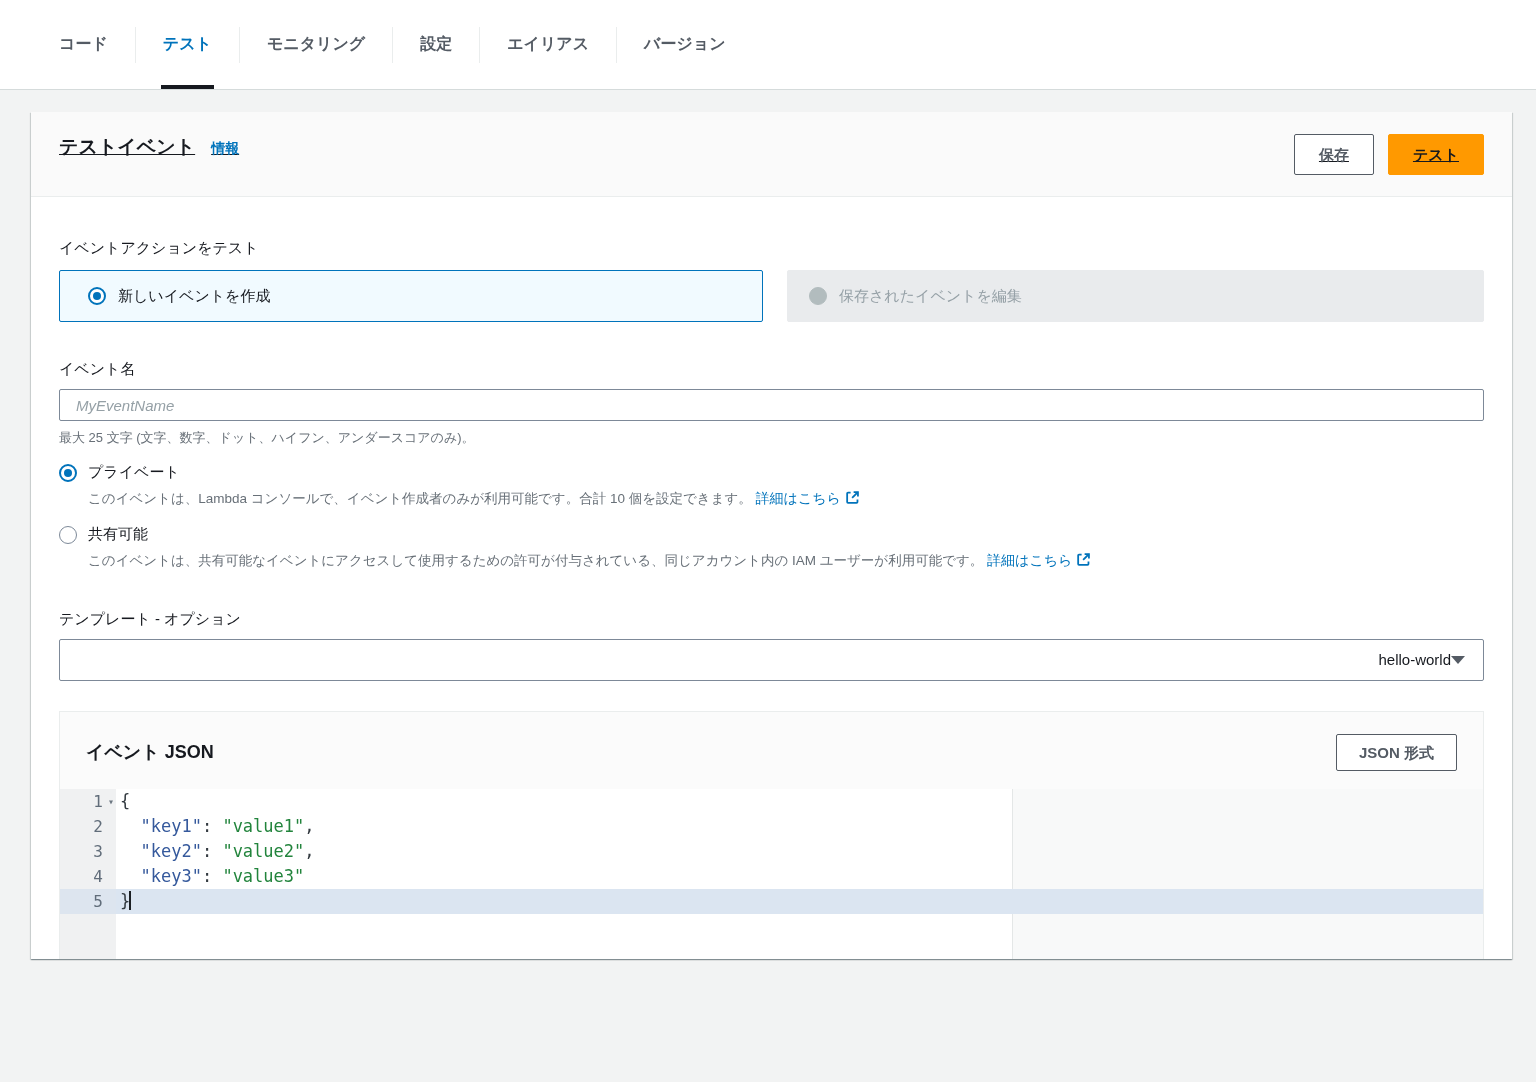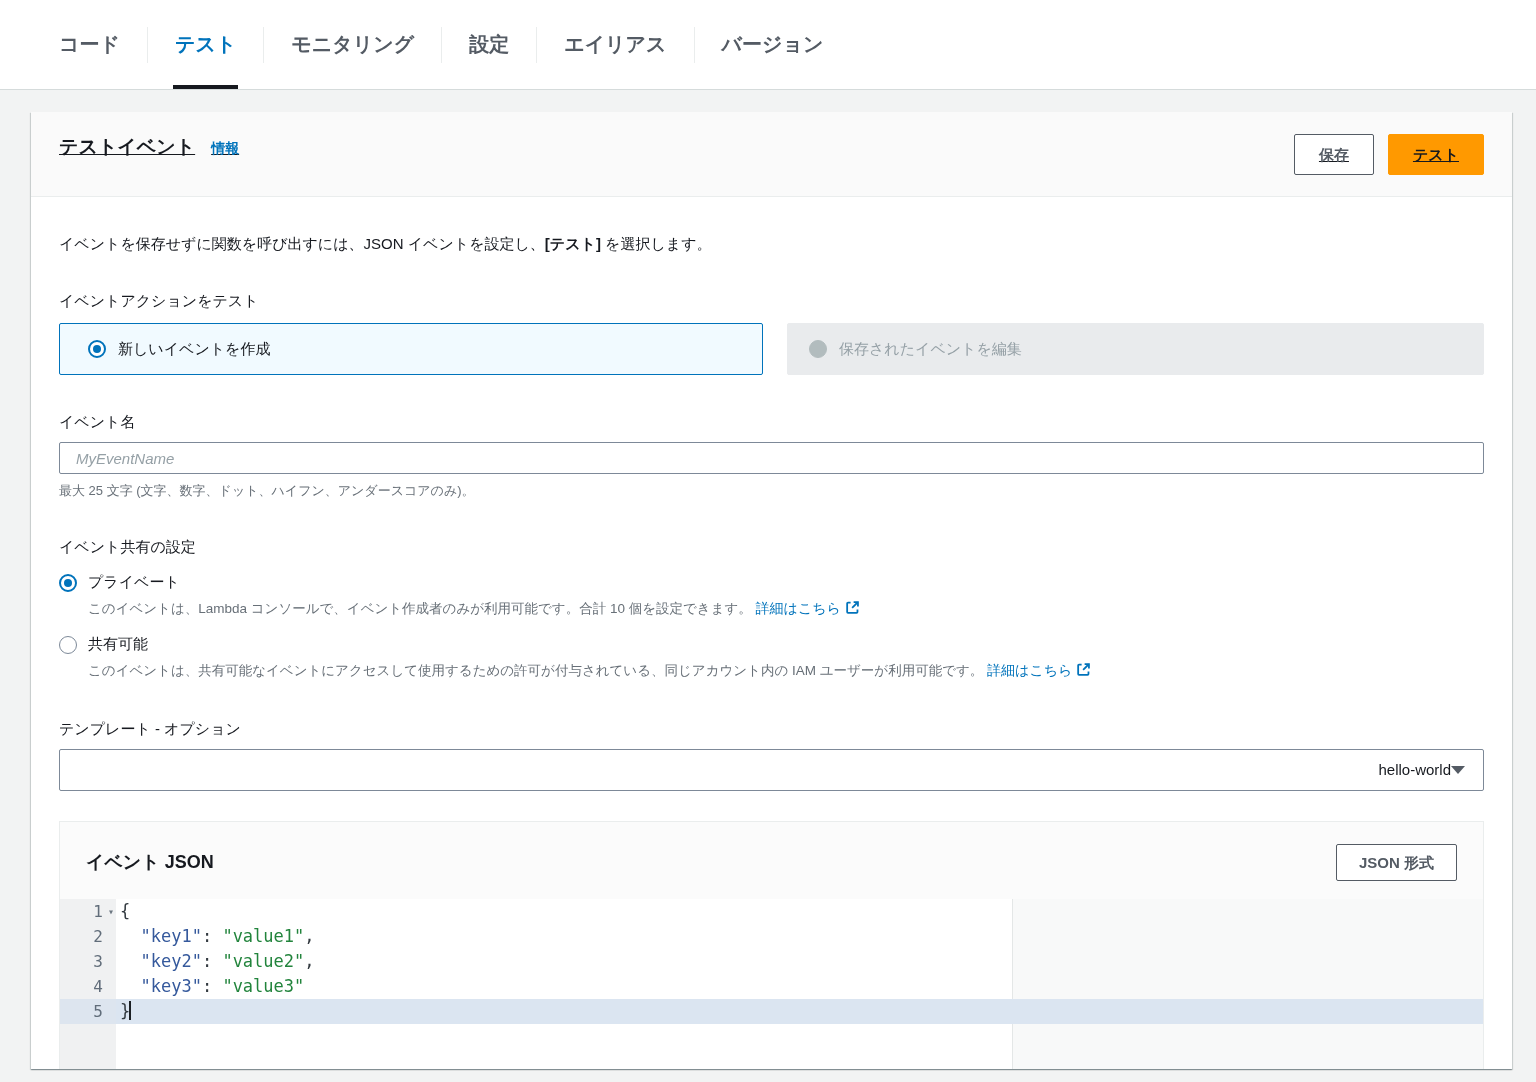--- a/index.html
+++ b/index.html
@@ -10,21 +10,21 @@
   }
 
   
   .tabbar {
     height:90px; background:#ffffff; border-bottom:1px solid #d5dbdb;
     display:flex; align-items:stretch; padding-left:32px;
   }
   .tabs { display:flex; align-items:stretch; }
   .tab {
     display:flex; align-items:center; padding:16px 27px; cursor:pointer;
-    font-size:20px; font-weight:700; color:#545b64; position:relative;
+    font-size:16px; font-weight:700; color:#545b64; position:relative;
     white-space:nowrap;
   }
   .tab.selected { color:#0073bb; }
   .tab.selected::after {
     content:""; position:absolute; left:25px; right:25px; bottom:0;
     height:4px; background:#16191f;
   }
   .tab-divider { width:1px; background:#eaeded; align-self:center; height:36px; }
 
   
@@ -164,39 +164,37 @@
       <a class="info-link">情報</a>
     </div>
     <div class="header-buttons">
       <button class="btn btn-secondary">保存</button>
       <button class="btn btn-primary">テスト</button>
     </div>
   </div>
 
   <div class="panel-body">
 
-    <p class="intro"><span>イベントを保存せずに関数を呼び出すには、JSON イベントを設定し、</span><b>[テスト]</b><span> を選択します。</span></p>
 
     <div class="field-label">イベントアクションをテスト</div>
     <div class="segments">
       <div class="segment on">
         <span class="radio checked"></span>
         <span>新しいイベントを作成</span>
       </div>
       <div class="segment disabled">
         <span class="radio off-disabled"></span>
         <span>保存されたイベントを編集</span>
       </div>
     </div>
 
     <div class="field-label">イベント名</div>
     <input class="text-input" type="text" placeholder="MyEventName" style="">
     <div class="help-text">最大 25 文字 (文字、数字、ドット、ハイフン、アンダースコアのみ)。</div>
 
-    <div class="field-label">イベント共有の設定</div>
 
     <div class="radio-row">
       <span class="radio checked"></span>
       <span class="radio-row-label">プライベート</span>
     </div>
     <div class="radio-desc">
       <span>このイベントは、Lambda コンソールで、イベント作成者のみが利用可能です。合計 10 個を設定できます。</span>
       <a class="learn-link"><span>詳細はこちら</span><svg class="ext-icon" width="15" height="15" viewBox="0 0 16 16" fill="none" stroke="#0073bb" stroke-width="1.9">
             <path d="M6 2.8H3.2a.9.9 0 0 0-.9.9v9.2a.9.9 0 0 0 .9.9h9.2a.9.9 0 0 0 .9-.9V10"></path>
             <path d="M9.2 2.2h4.6v4.6"></path>

